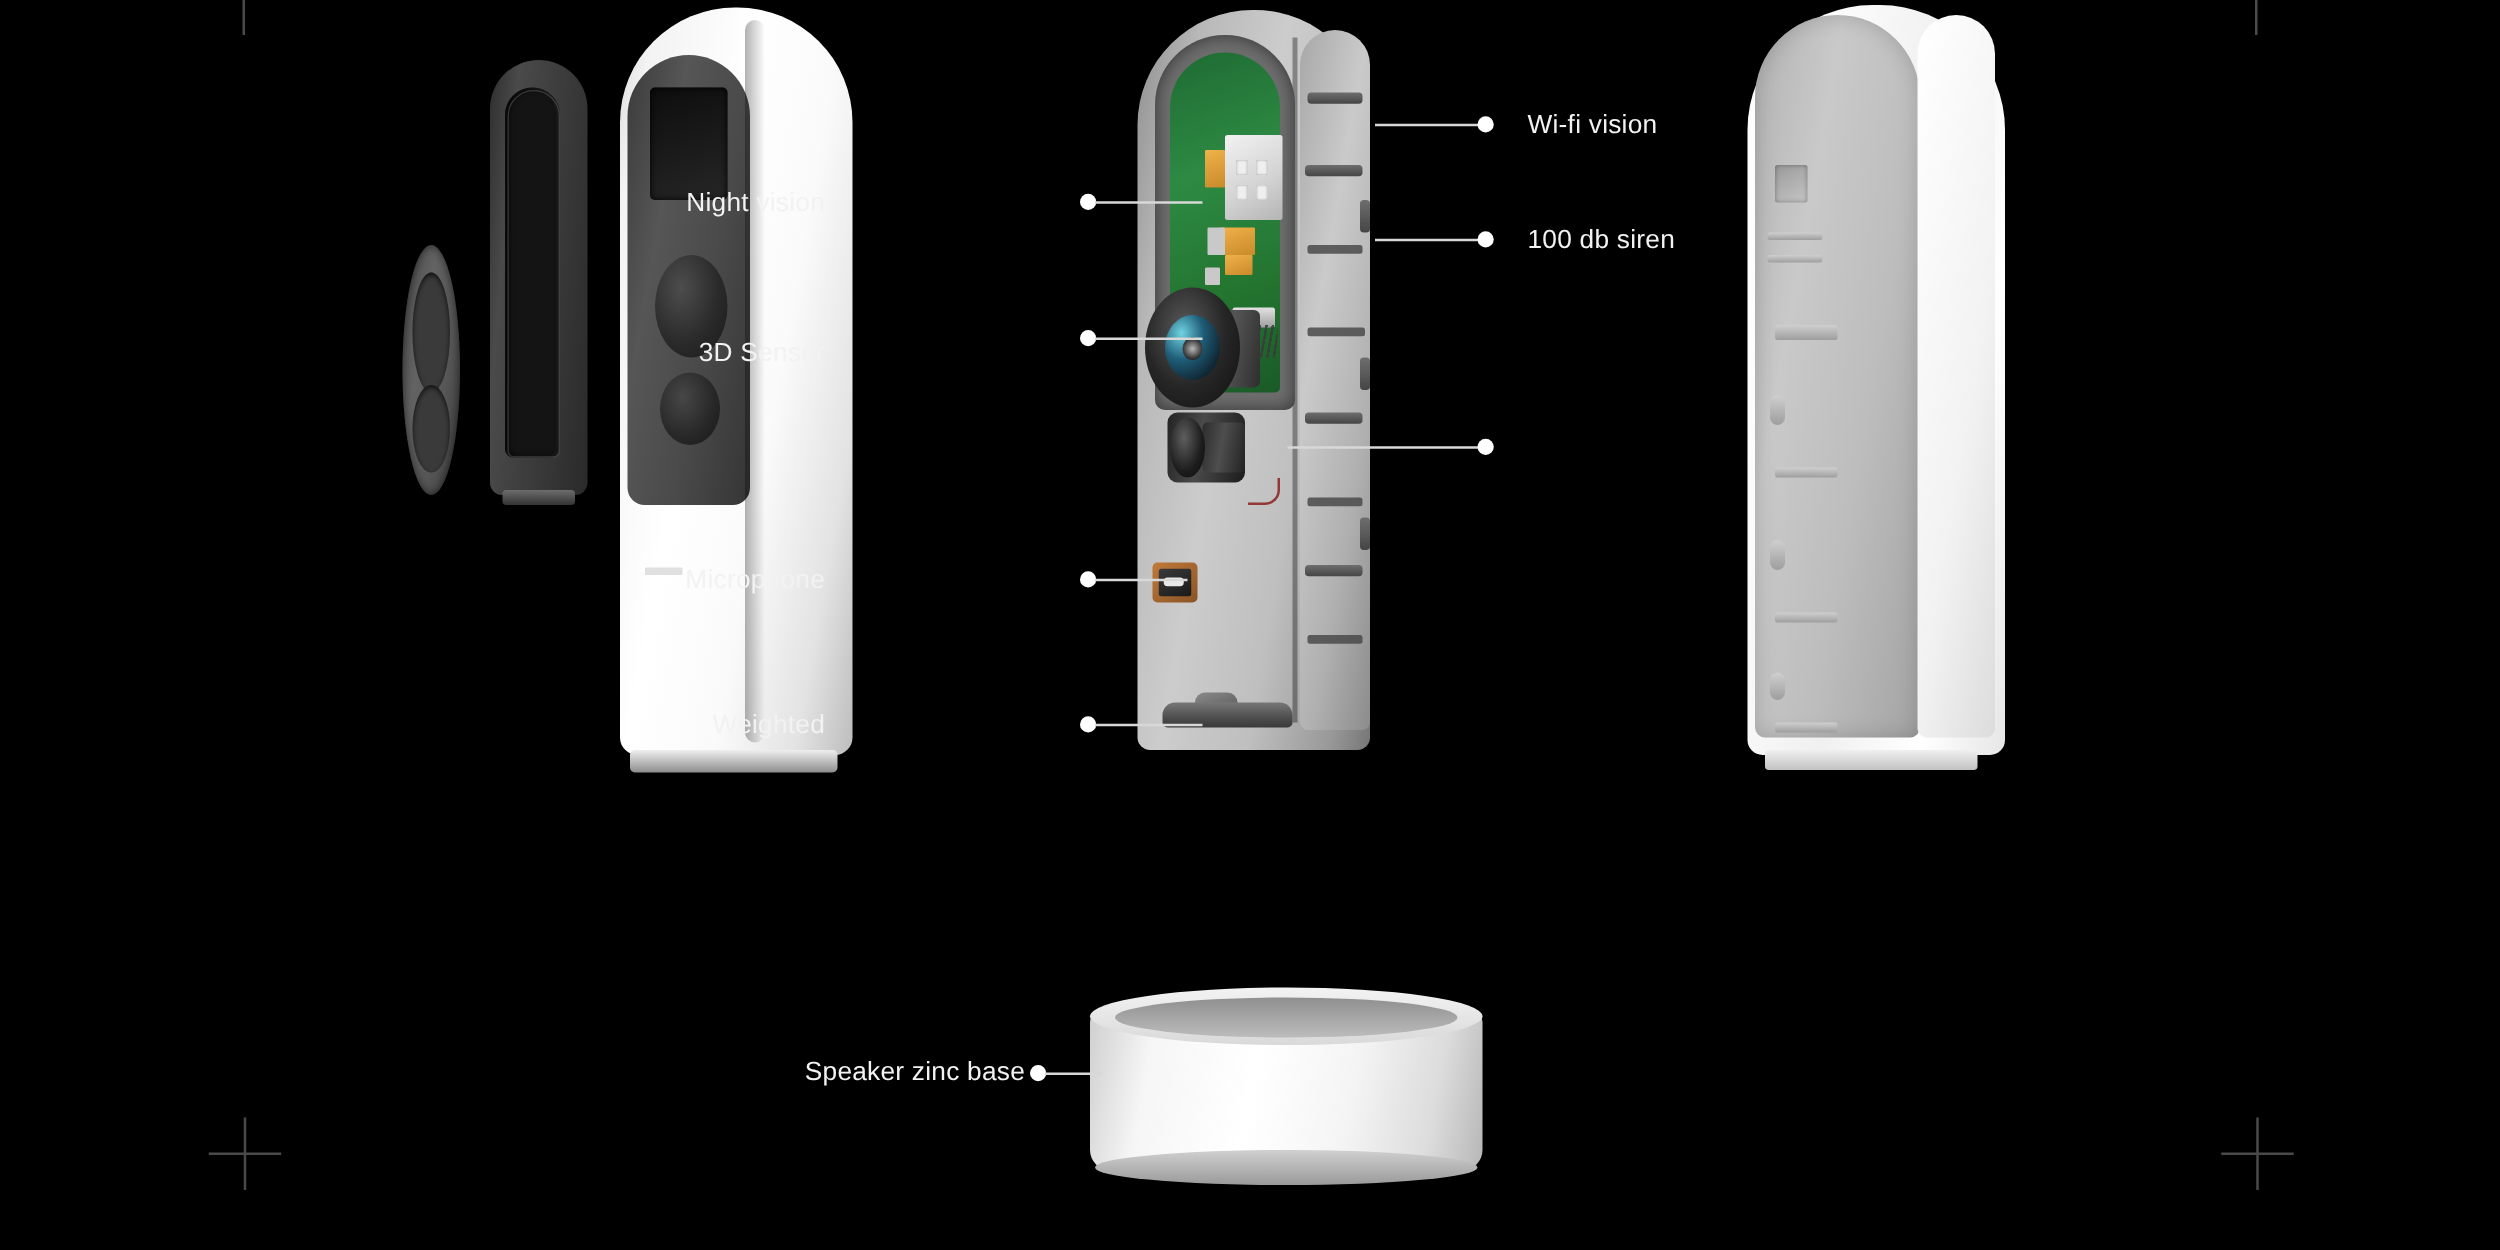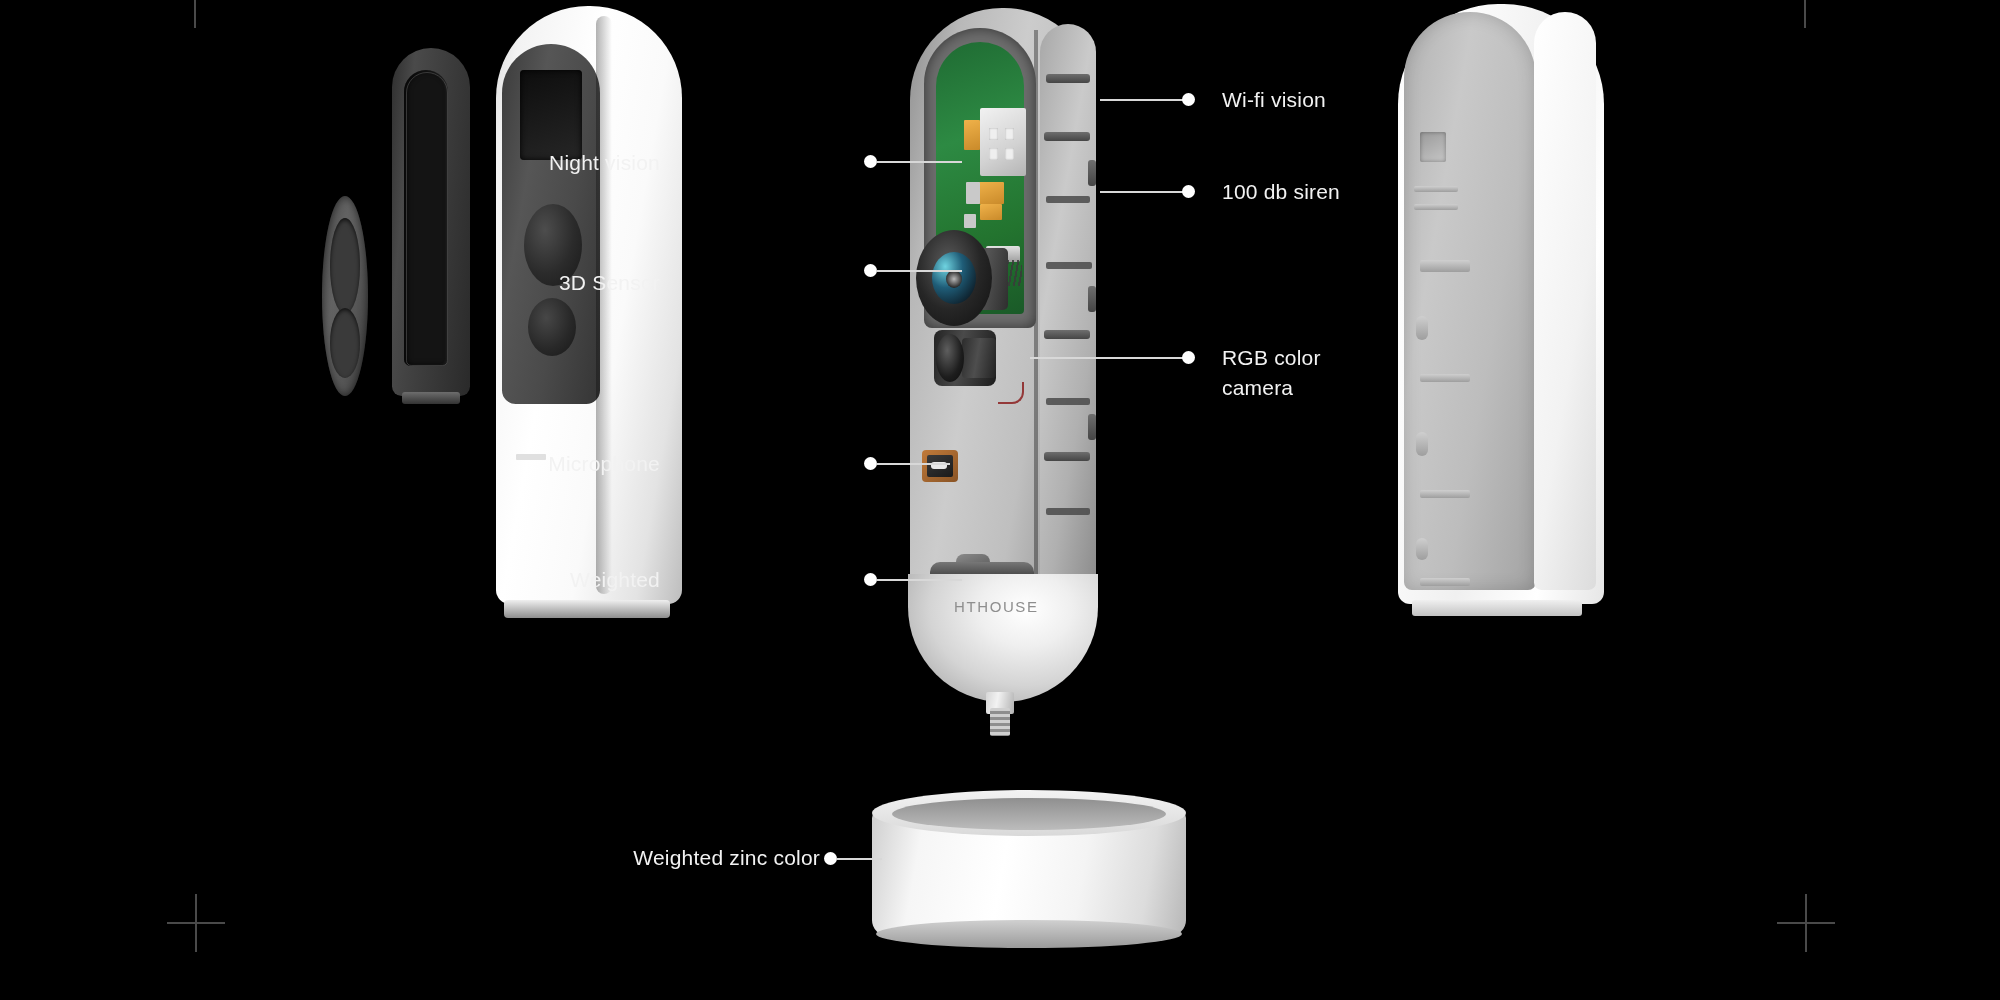--- a/index.html
+++ b/index.html
@@ -261,26 +261,20 @@
 
     <div class="mic">
       <div class="core"></div>
       <div class="port"></div>
     </div>
 
     <div class="speaker-tab"></div>
     <div class="speaker-lip"></div>
   </div>
 
-  <div class="part" id="bulb">
-    <div class="dome"></div>
-    <div class="brandtext">HTHOUSE</div>
-    <div class="screw"></div>
-    <div class="thread"></div>
-  </div>
 
   <div class="part" id="zinc-base">
     <div class="cyl"></div>
     <div class="top-ellipse"></div>
     <div class="well"></div>
     <div class="bottom-ellipse"></div>
   </div>
 
   <div class="part" id="rear-shell">
     <div class="outer"></div>
@@ -308,30 +302,28 @@
   <div class="leader" style="left:876px;top:270px;width:86px;"></div>
 
   <div class="callout right-align" style="left:490px;top:449px;width:170px;">Microphone</div>
   <div class="dot" style="left:864px;top:457px;"></div>
   <div class="leader" style="left:876px;top:463px;width:74px;"></div>
 
   <div class="callout right-align" style="left:500px;top:565px;width:160px;">Weighted</div>
   <div class="dot" style="left:864px;top:573px;"></div>
   <div class="leader" style="left:876px;top:579px;width:86px;"></div>
 
-  <div class="callout right-align" style="left:580px;top:843px;width:240px;">Weighted zinc color</div>
+  <div class="callout right-align" style="left:580px;top:843px;width:240px;">Speaker zinc base</div>
   <div class="dot" style="left:824px;top:852px;"></div>
   <div class="leader" style="left:836px;top:858px;width:46px;"></div>
 
   <div class="leader" style="left:1100px;top:99px;width:84px;"></div>
   <div class="dot" style="left:1182px;top:93px;"></div>
   <div class="callout" style="left:1222px;top:85px;width:260px;">Wi-fi vision</div>
 
   <div class="leader" style="left:1100px;top:191px;width:84px;"></div>
   <div class="dot" style="left:1182px;top:185px;"></div>
   <div class="callout" style="left:1222px;top:177px;width:260px;">100 db siren</div>
 
   <div class="leader" style="left:1030px;top:357px;width:154px;"></div>
   <div class="dot" style="left:1182px;top:351px;"></div>
-  <div class="callout" style="left:1222px;top:343px;width:230px;">RGB color
-camera</div>
 
 </div>
 
 </body></html>

